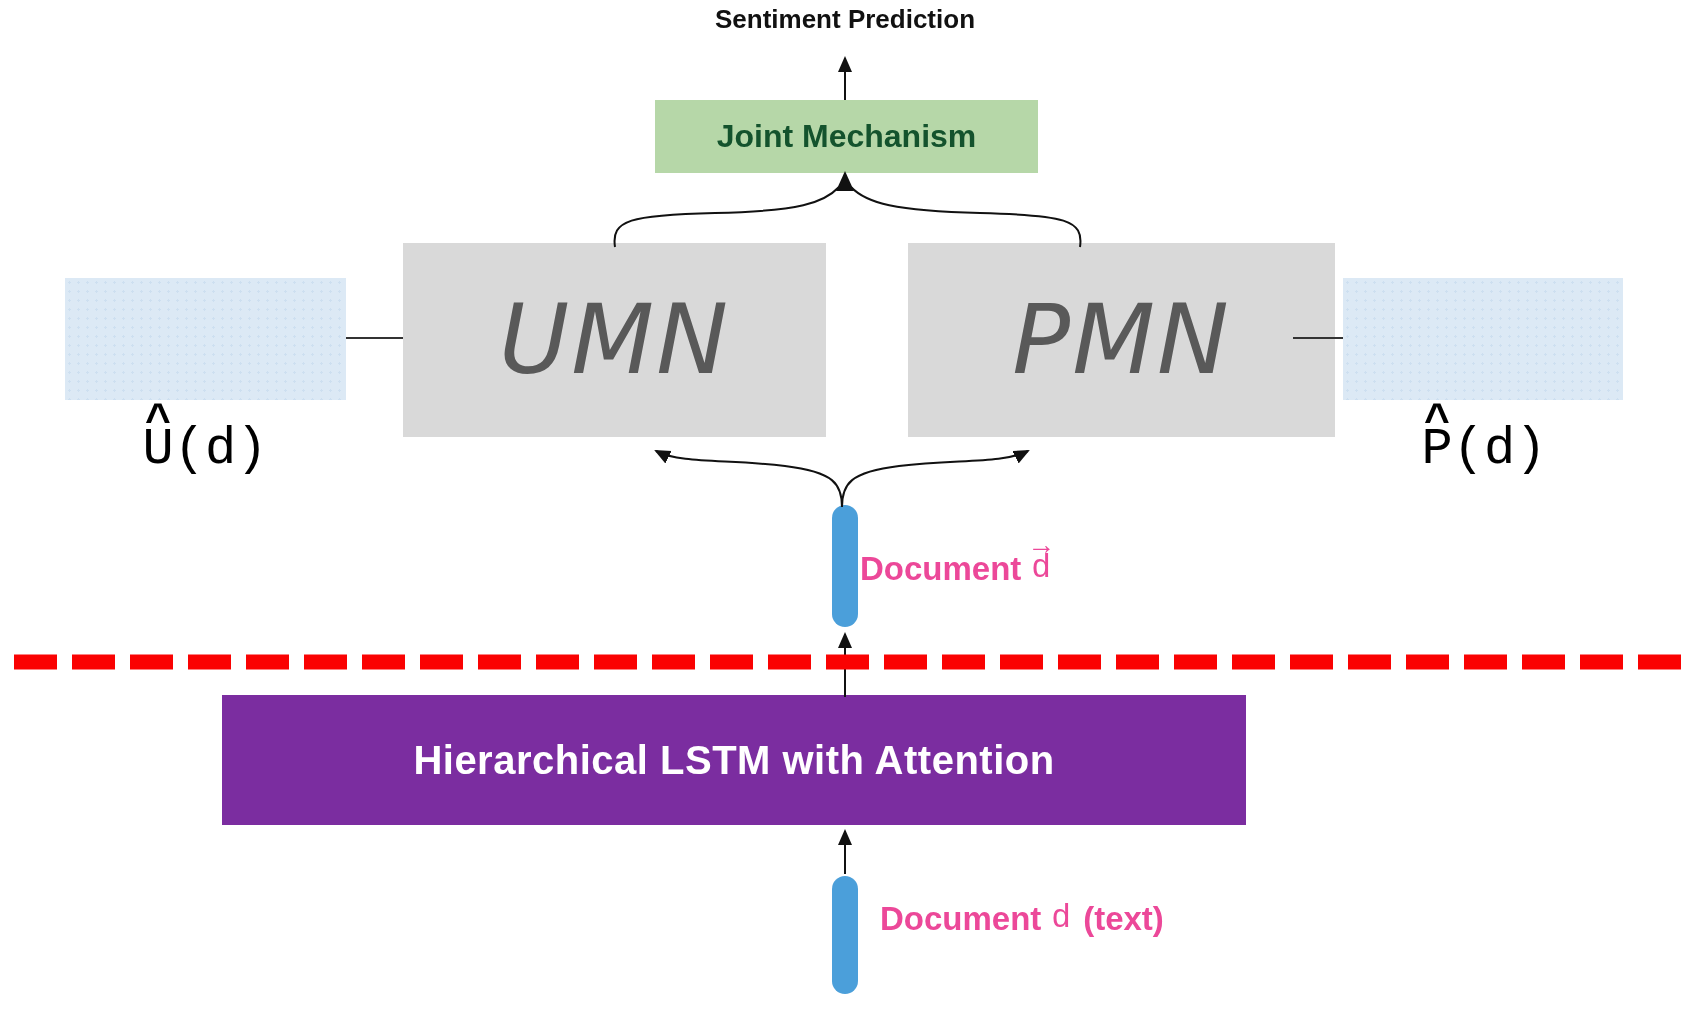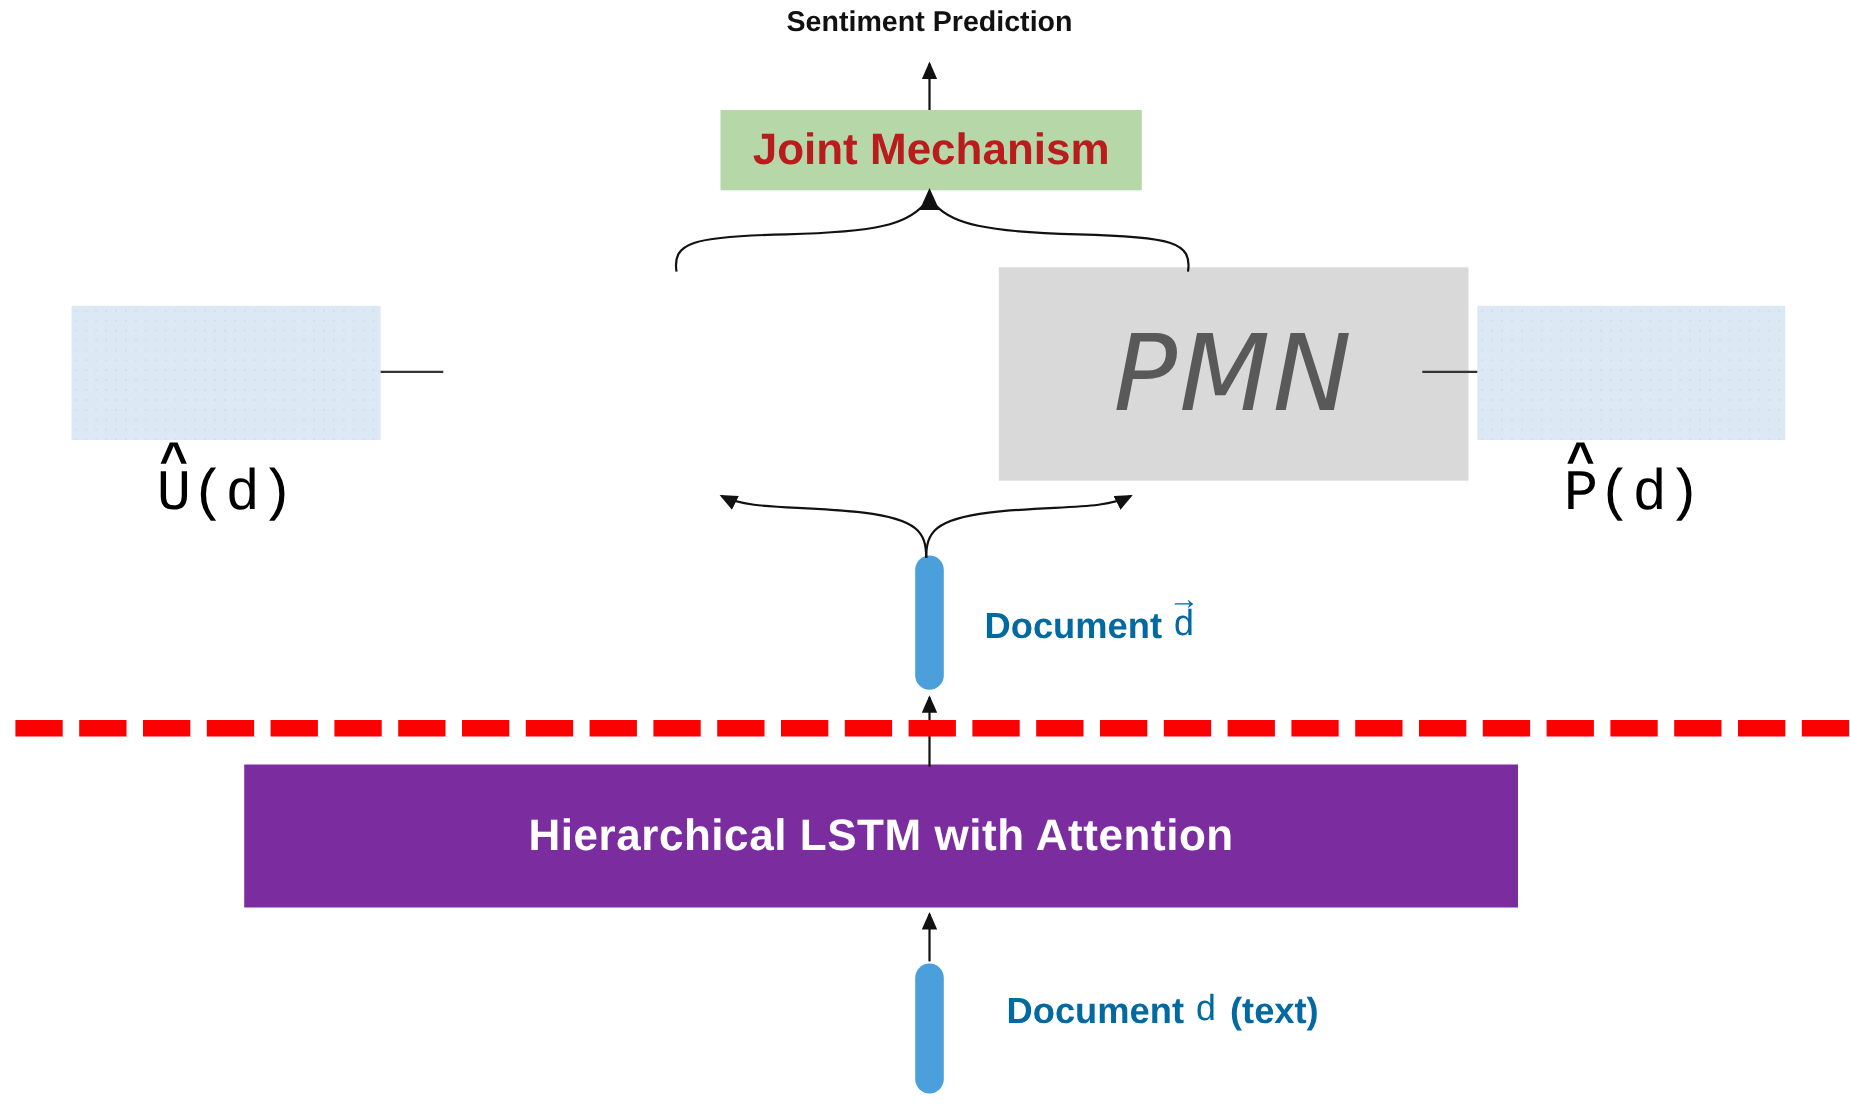--- a/index.html
+++ b/index.html
@@ -11,21 +11,21 @@
 
   
   #title{
     position:absolute;left:845px;top:4px;transform:translateX(-50%);
     font-size:26px;font-weight:bold;color:#111111;white-space:nowrap;
   }
 
   
   #joint-box{
     left:655px;top:100px;width:383px;height:73px;background:#b6d7a8;
-    font-size:40px;font-weight:600;color:#b91c1c;
+    font-size:32px;font-weight:600;color:#14532d;
   }
 
   
   .mn-box{
     top:243px;height:194px;background:#d9d9d9;
     font-family:"DejaVu Sans",sans-serif;font-style:italic;font-weight:400;
     font-size:96px;color:#595959;letter-spacing:2px;
   }
   #umn-box{left:403px;width:423px;}
   #pmn-box{left:908px;width:427px;}
@@ -53,55 +53,58 @@
     font-size:0.85em;font-weight:bold;
   }
 
   
   .capsule{position:absolute;width:26px;border-radius:13px;background:#4b9fda;}
   #capsule-vector{left:832px;top:505px;height:122px;}
   #capsule-text{left:832px;top:876px;height:118px;}
 
   
   .doc-label{
-    position:absolute;font-size:33px;font-weight:600;color:#0369a1;
-    white-space:nowrap;line-height:1.1;display:flex;align-items:center;margin-left:35px;
+    position:absolute;font-size:33px;font-weight:600;color:#ec4899;
+    white-space:nowrap;line-height:1.1;display:flex;align-items:center;
   }
   #doc-vector-label{left:860px;top:551px;}
   #doc-text-label{left:880px;top:901px;}
   .doc-label .mono{
     font-family:"Liberation Mono",monospace;font-weight:400;
     margin:0 10px;position:relative;
   }
   .vec-arrow{
     position:absolute;left:50%;top:-21px;transform:translateX(-50%);
     font-size:28px;font-weight:bold;font-family:"Liberation Sans",sans-serif;
   }
   .doc-suffix{margin-left:2px;}
 
   
   #lstm-box{
-    left:222px;top:695px;width:1158px;height:130px;background:#7b2da0;
+    left:222px;top:695px;width:1024px;height:130px;background:#7b2da0;
     font-size:40px;font-weight:bold;color:#ffffff;letter-spacing:0.5px;
   }
 
   
   #wires{position:absolute;left:0;top:0;z-index:5;pointer-events:none;}
 </style>
 </head>
 <body>
 
 <div id="canvas">
 
   <div id="title">Sentiment Prediction</div>
 
   <div id="joint-box" class="box">
     <span>Joint Mechanism</span>
   </div>
 
+  <div id="umn-box" class="box mn-box">
+    <span>UMN</span>
+  </div>
   <div id="pmn-box" class="box mn-box">
     <span>PMN</span>
   </div>
 
   <div id="left-blue" class="box blue-box"></div>
   <div id="right-blue" class="box blue-box"></div>
 
   <div id="u-label" class="math-label">
     <span class="hat-wrap"><span class="hat">^</span><span>U</span></span><span>(d)</span>
   </div>

